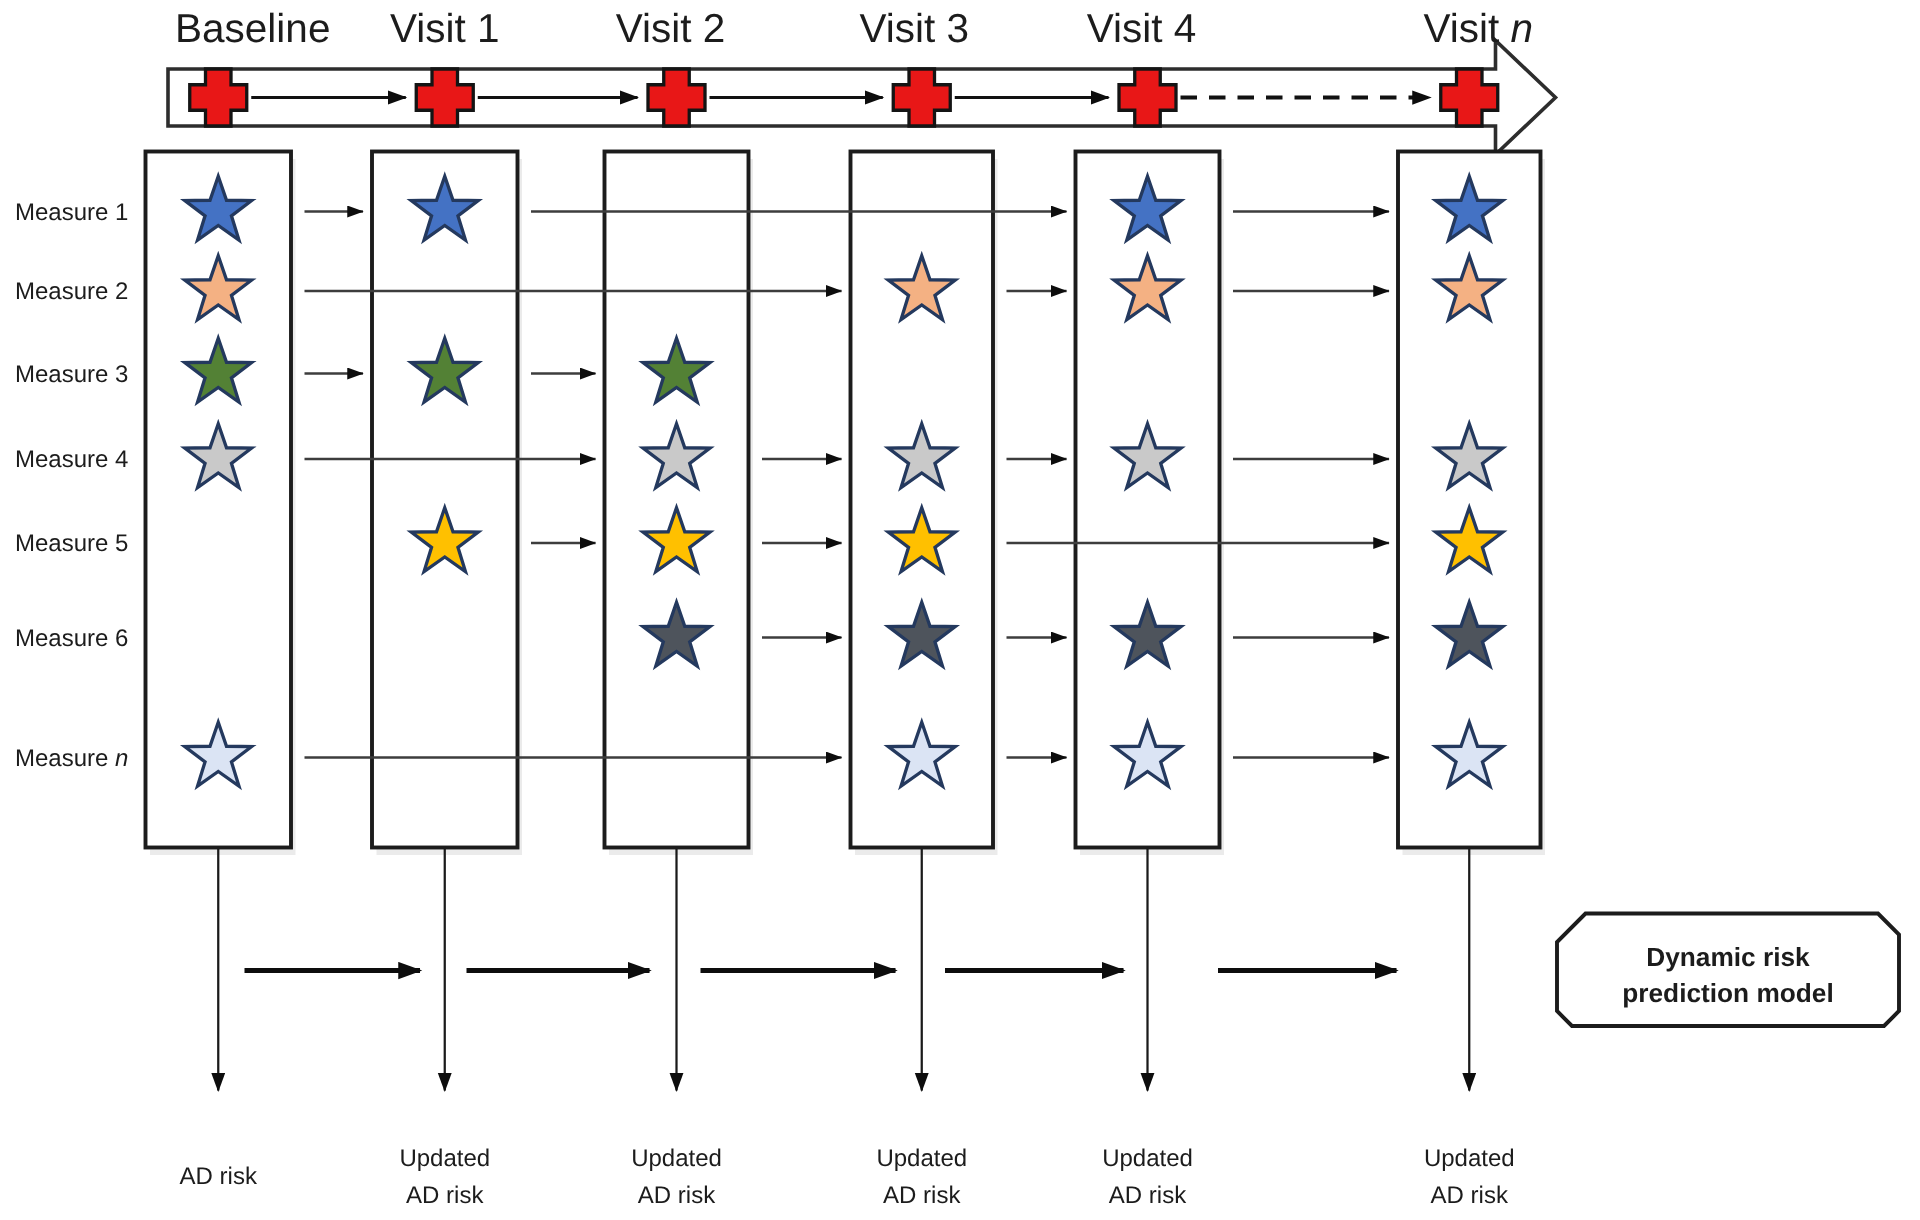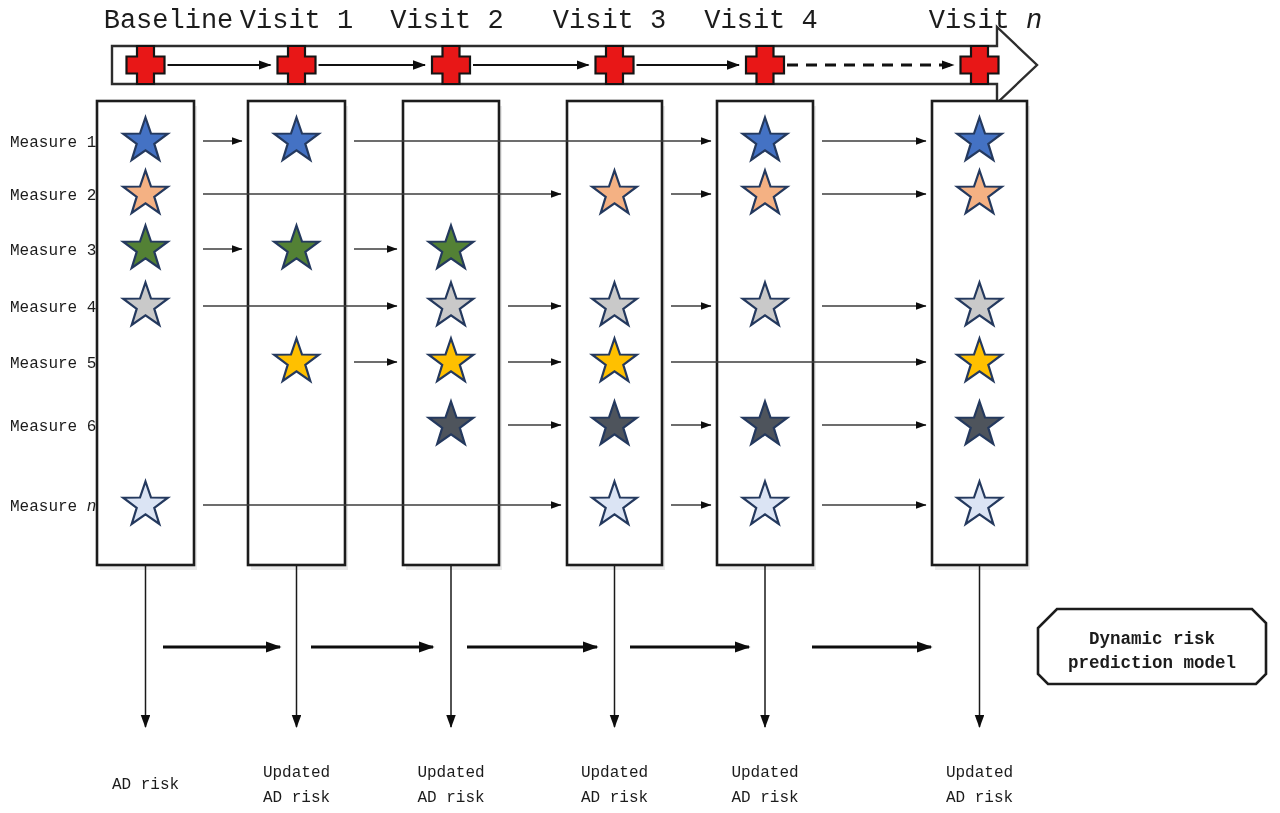--- a/index.html
+++ b/index.html
@@ -1,20 +1,20 @@
 <!DOCTYPE html>
 <html><head>
 <meta charset="utf-8">
 <style>
   html,body{margin:0;padding:0;background:#ffffff;}
   .stage{
     position:relative;
     width:1280px;height:813px;
     background:#ffffff;
-    font-family:Liberation Mono, monospace;
+    font-family:Liberation Sans, sans-serif;
     overflow:hidden;
   }
   svg{position:absolute;left:0;top:0;}
   text{fill:#1c1c1c;}
   .visit-label{font-size:27px;}
   .measure-label{font-size:16px;}
   .risk-label{font-size:16px;}
   .plaque-text{font-size:17.5px;font-weight:bold;}
 </style>
 </head>

